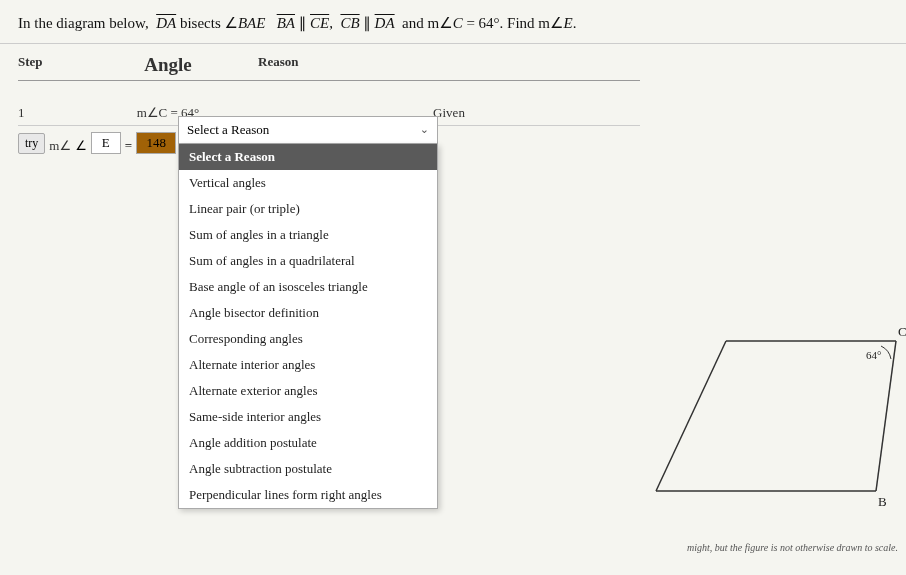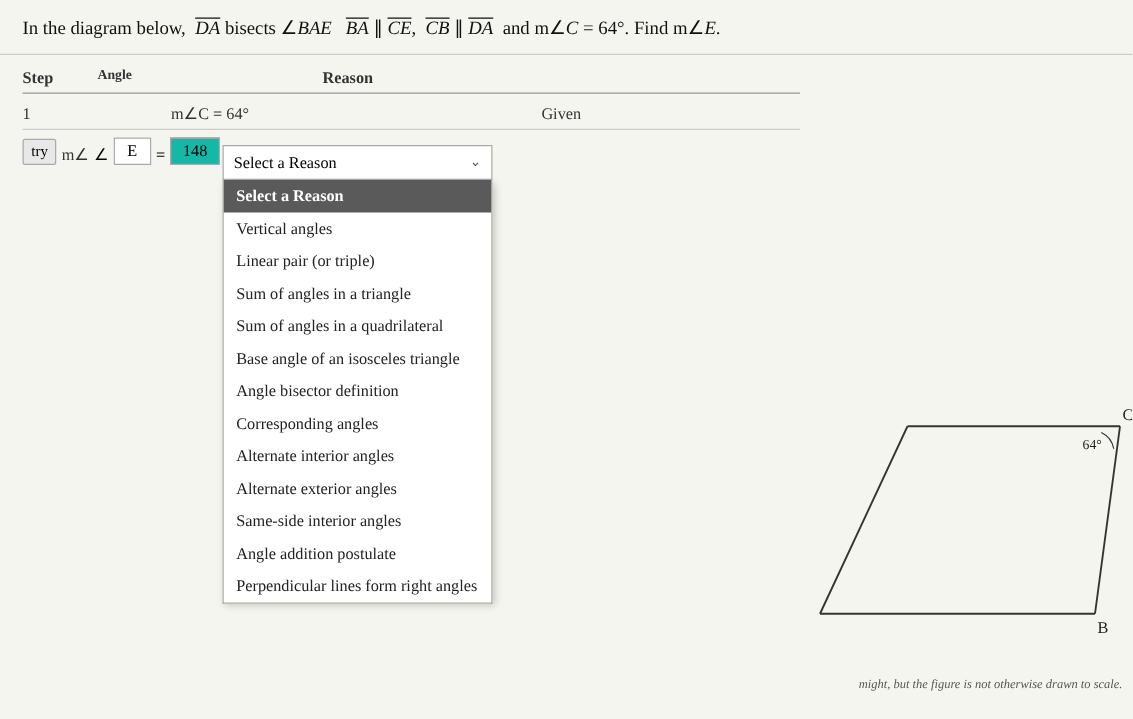--- a/index.html
+++ b/index.html
@@ -35,35 +35,36 @@
     .left-panel {
       width: 640px;
       padding: 10px 0 0 18px;
       position: relative;
     }
 
     .table-header {
       display: flex;
       border-bottom: 1px solid #999;
       padding-bottom: 4px;
-      margin-bottom: 4px;
+      margin-bottom: 20px;
     }
 
     .col-step {
       width: 60px;
       font-size: 13px;
       font-weight: bold;
       color: #333;
     }
 
     .col-angle {
       width: 180px;
-      font-size: 11px;
+      font-size: 19px;
       font-weight: bold;
       color: #333;
+      text-align: center;
     }
 
     .col-reason {
       flex: 1;
       font-size: 13px;
       font-weight: bold;
       color: #333;
       text-align: left;
     }
 
@@ -131,35 +132,35 @@
     }
 
     .equals-sign {
       font-size: 13px;
     }
 
     .value-box {
       border: 1px solid #aaa;
       padding: 2px 6px;
       font-size: 13px;
-      background: #14b8a6;
+      background: #a16207;
       min-width: 40px;
       text-align: center;
     }
 
     .degree-sym {
       font-size: 13px;
     }
 
     
     .dropdown-container {
       position: absolute;
       top: 72px;
       left: 178px;
-      width: 216px;
+      width: 260px;
       z-index: 100;
     }
 
     .dropdown-select {
       width: 100%;
       border: 1px solid #aaa;
       padding: 5px 8px;
       font-size: 13px;
       background: white;
       font-family: Georgia, serif;
@@ -269,20 +270,21 @@
           <div class="dropdown-item">Linear pair (or triple)</div>
           <div class="dropdown-item">Sum of angles in a triangle</div>
           <div class="dropdown-item">Sum of angles in a quadrilateral</div>
           <div class="dropdown-item">Base angle of an isosceles triangle</div>
           <div class="dropdown-item">Angle bisector definition</div>
           <div class="dropdown-item">Corresponding angles</div>
           <div class="dropdown-item">Alternate interior angles</div>
           <div class="dropdown-item">Alternate exterior angles</div>
           <div class="dropdown-item">Same-side interior angles</div>
           <div class="dropdown-item">Angle addition postulate</div>
+          <div class="dropdown-item">Angle subtraction postulate</div>
           <div class="dropdown-item">Perpendicular lines form right angles</div>
         </div>
     </div>
 
   </div>
 
   <div class="right-panel">
     <svg class="diagram-svg" viewBox="0 0 280 240" xmlns="http://www.w3.org/2000/svg">
 
       <line x1="30" y1="200" x2="250" y2="200" stroke="#333" stroke-width="1.5"></line>

